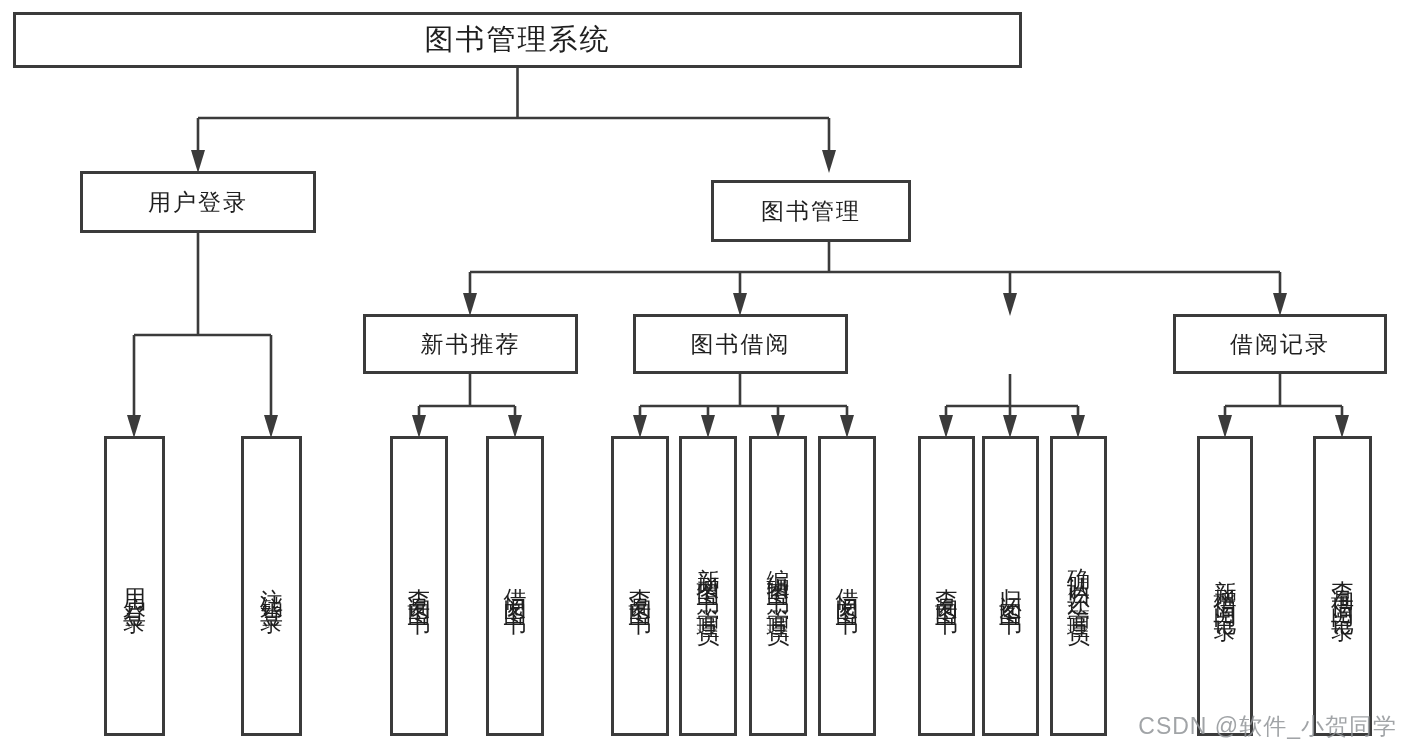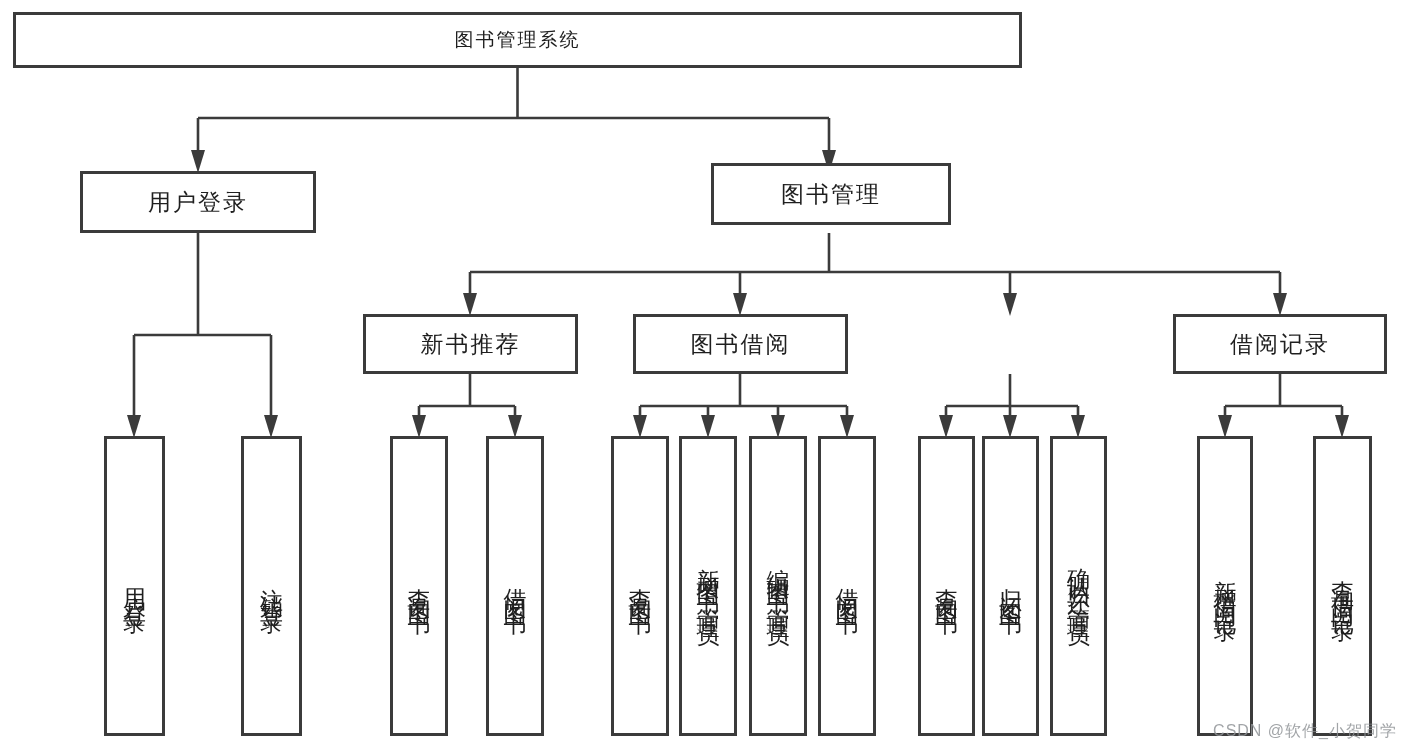--- a/index.html
+++ b/index.html
@@ -32,34 +32,34 @@
     align-items: center;
     justify-content: center;
     color: #1f1f1f;
   }
   .h-node .label {
     font-size: 23px;
     letter-spacing: 2px;
     white-space: nowrap;
   }
   .root-node .label {
-    font-size: 19px;
+    font-size: 29px;
     letter-spacing: 2px;
   }
   .v-node .label {
     writing-mode: vertical-lr;
     font-size: 23px;
     letter-spacing: 8px;
     line-height: 1;
   }
   .watermark {
     position: absolute;
     right: 8px;
     bottom: 5px;
-    font-size: 16px;
+    font-size: 23px;
     color: rgba(145, 148, 152, 0.85);
     letter-spacing: 1px;
     white-space: nowrap;
   }
   .cline {
     stroke: #3b3b3b;
     stroke-width: 2.6;
     fill: none;
   }
   .ahead {
@@ -122,21 +122,21 @@
     </g>
   </svg>
 
   <div class="node h-node root-node" style="left:13px; top:12px; width:1009px; height:56px">
     <span class="label">图书管理系统</span>
   </div>
 
   <div class="node h-node" style="left:80px; top:171px; width:236px; height:62px">
     <span class="label">用户登录</span>
   </div>
-  <div class="node h-node" style="left:711px; top:163px; width:240px; height:62px">
+  <div class="node h-node" style="left:711px; top:180px; width:200px; height:62px">
     <span class="label">图书管理</span>
   </div>
 
   <div class="node h-node" style="left:363px; top:314px; width:215px; height:60px">
     <span class="label">新书推荐</span>
   </div>
   <div class="node h-node" style="left:633px; top:314px; width:215px; height:60px">
     <span class="label">图书借阅</span>
   </div>
   <div class="node h-node" style="left:1173px; top:314px; width:214px; height:60px">

